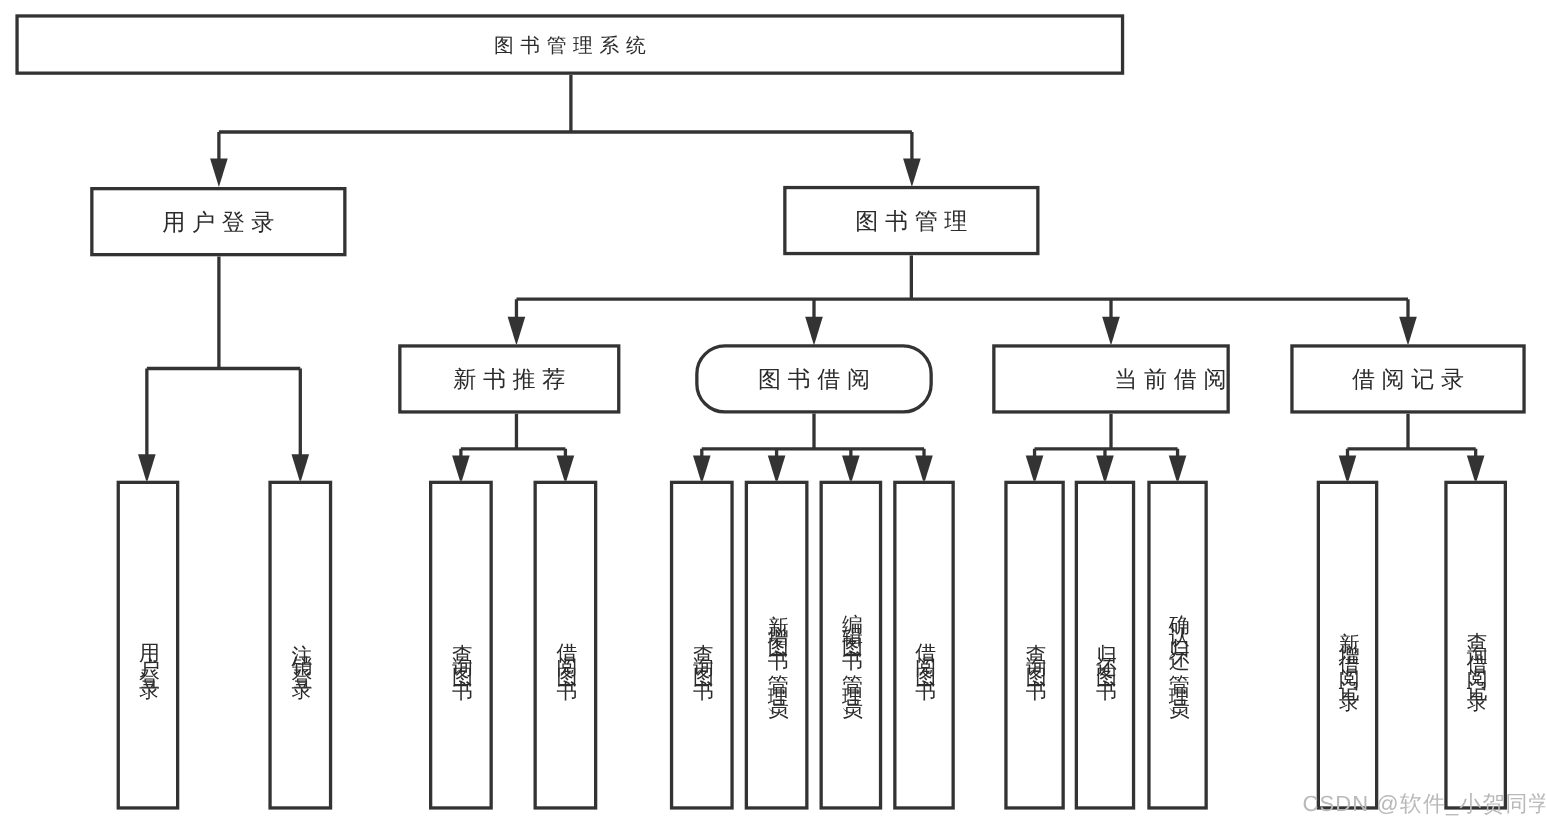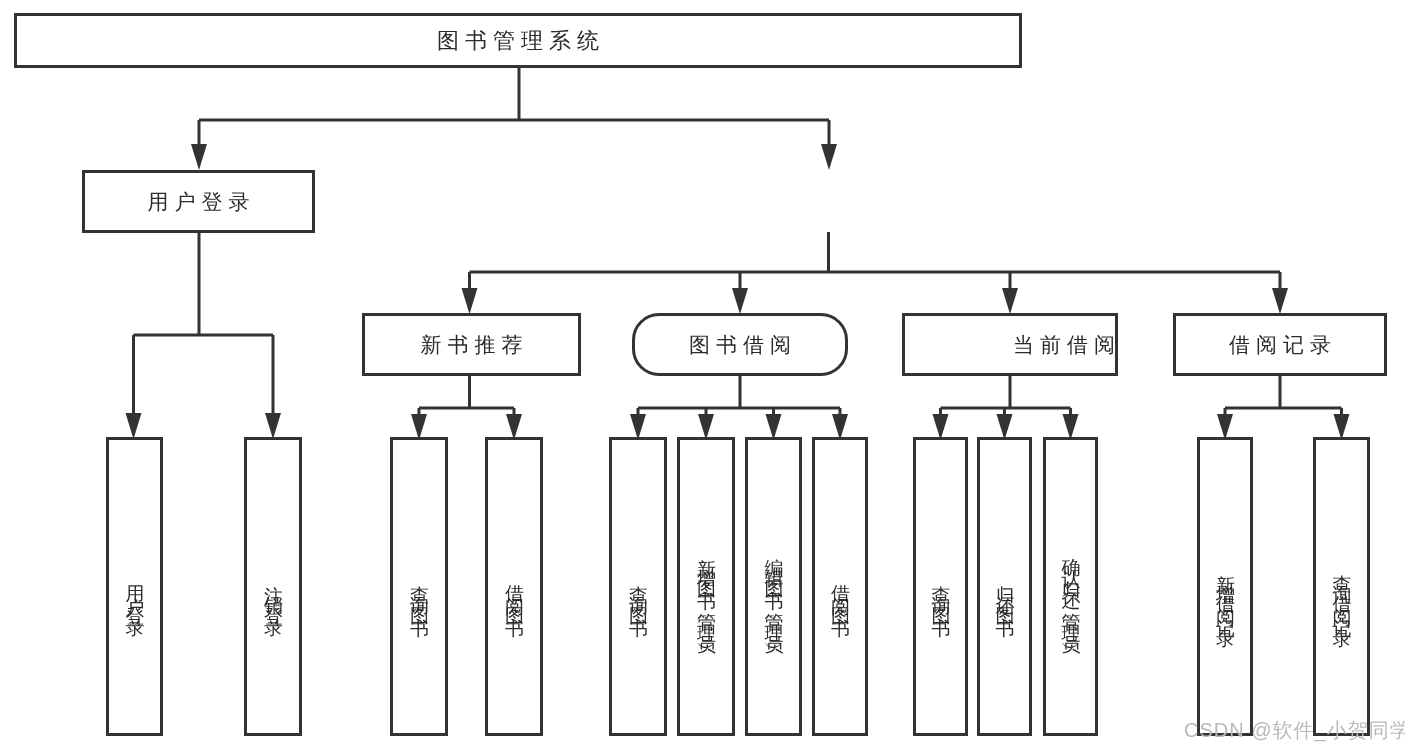--- a/index.html
+++ b/index.html
@@ -22,21 +22,21 @@
     display:flex; align-items:center; justify-content:center;
     color:#2b2b2b;
     z-index:1;
   }
   .hnode span {
     font-size:21px;
     letter-spacing:6px;
     margin-right:-6px;
     white-space:nowrap;
   }
-  .root span { font-size:22px; }
+  .root span { font-size:18px; }
   .leaf span {
     writing-mode:vertical-lr;
     font-size:19px;
     line-height:1.1;
     letter-spacing:11px;
     margin-bottom:-11px;
     white-space:nowrap;
   }
   .watermark {
     position:absolute;
@@ -105,22 +105,25 @@
     </g>
   </svg>
 
   <div class="node hnode root" style="left:14px; top:13px; width:1008px; height:55px;">
     <span>图书管理系统</span>
   </div>
 
   <div class="node hnode" style="left:82px; top:170px; width:233px; height:63px;">
     <span>用户登录</span>
   </div>
+  <div class="node hnode" style="left:712px; top:169px; width:233px; height:63px;">
+    <span>图书管理</span>
+  </div>
 
-  <div class="node hnode" style="left:362px; top:313px; width:219px; height:63px;">
+  <div class="node hnode" style="left:362px; top:313px; width:202px; height:63px;">
     <span>新书推荐</span>
   </div>
   <div class="node hnode" style="left:632px; top:313px; width:216px; height:63px;border-radius:27px;">
     <span>图书借阅</span>
   </div>
   <div class="node hnode" style="left:902px; top:313px; width:216px; height:63px;justify-content:flex-end;">
     <span>当前借阅</span>
   </div>
   <div class="node hnode" style="left:1173px; top:313px; width:214px; height:63px;justify-content:center;">
     <span>借阅记录</span>

